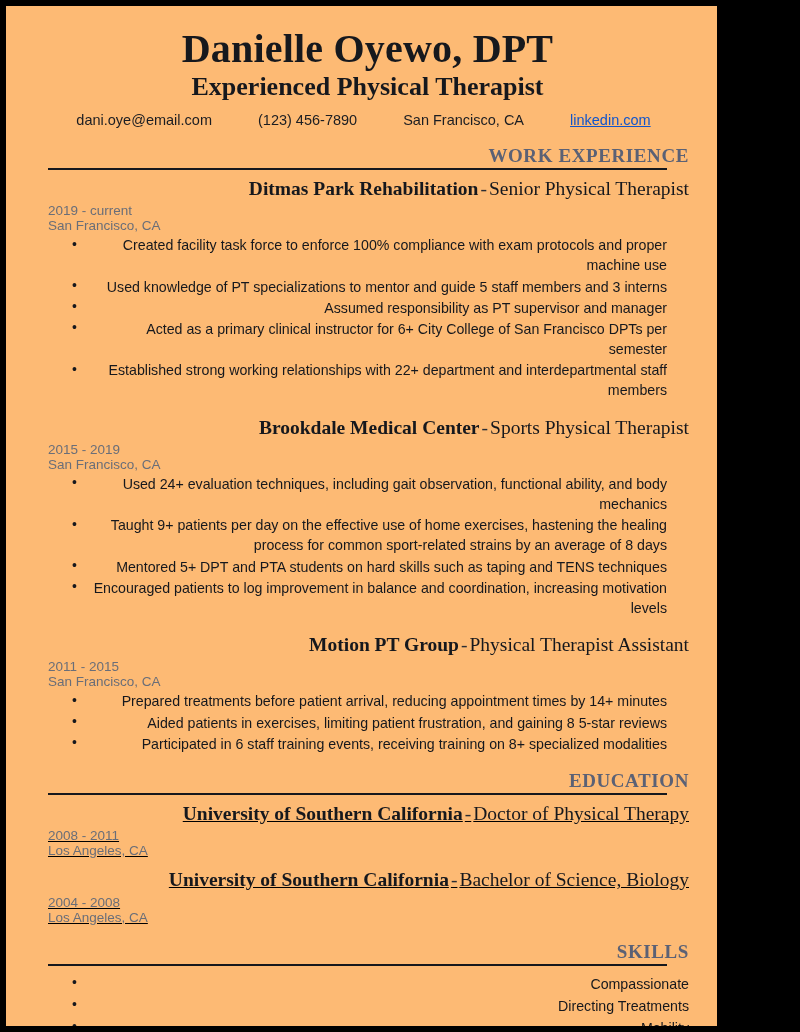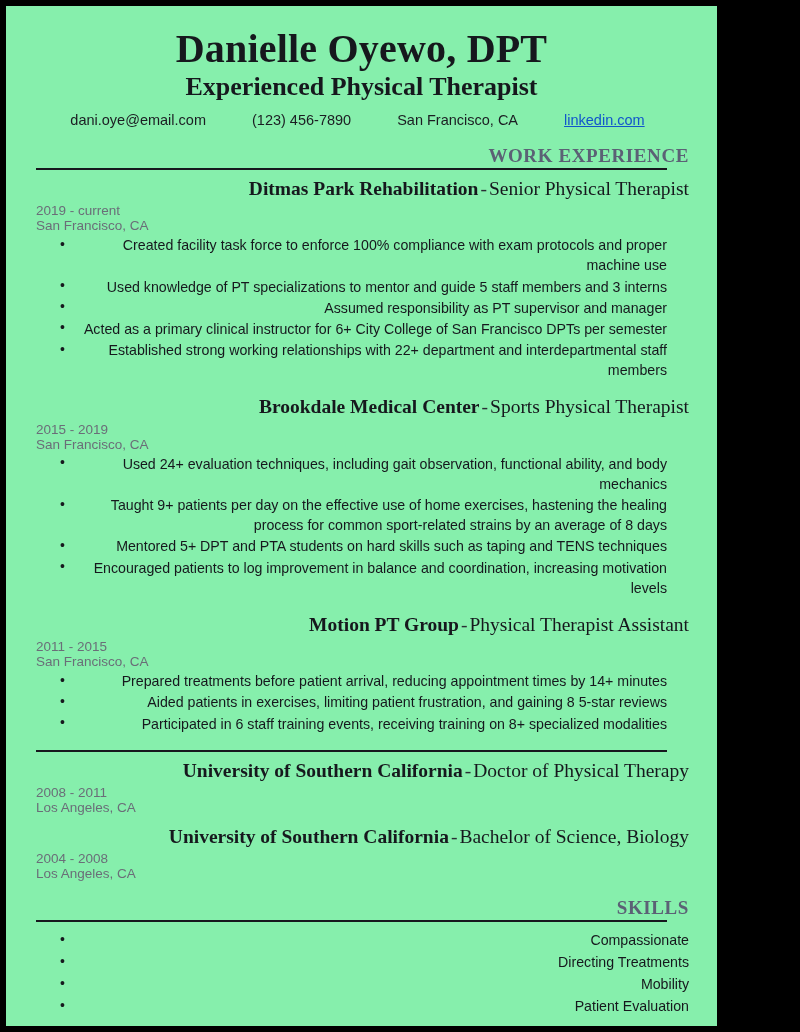--- a/index.html
+++ b/index.html
@@ -12,23 +12,24 @@
     height: 1032px;
     overflow: hidden;
     font-family: "Liberation Sans", sans-serif;
   }
   .page {
     position: absolute;
     left: 6px;
     top: 6px;
     width: 711px;
     height: 1020px;
-    background: #86efac;
+    background: #fdba74;
     box-sizing: border-box;
     overflow: hidden;
+    padding-left: 12px;
   }
   .inner {
     padding: 22px 28px 0 28px;
   }
 
   
   .name {
     font-family: "Liberation Serif", serif;
     font-weight: bold;
     font-size: 40px;
@@ -118,21 +119,21 @@
   }
   ul.bullets li::before {
     content: "\2022";
     position: absolute;
     left: 0;
     top: -0.5px;
     font-size: 14px;
     color: #16181d;
   }
 
-  .edu-entry { margin-bottom: 10px; }
+  .edu-entry { margin-bottom: 10px; text-decoration: underline; }
   .gap-before-section { margin-top: 16px; }
   .gap-work-entry { margin-top: 15px; }
 
   ul.skills {
     list-style: none;
     margin: 0;
     padding: 0 0 0 26px;
   }
   ul.skills li {
     position: relative;
@@ -214,20 +215,21 @@
         </div>
         <ul class="bullets">
           <li>Prepared treatments before patient arrival, reducing appointment times by 14+ minutes</li>
           <li>Aided patients in exercises, limiting patient frustration, and gaining 8 5-star reviews</li>
           <li>Participated in 6 staff training events, receiving training on 8+ specialized modalities</li>
         </ul>
       </div>
     </div>
 
     <div class="section gap-before-section">
+      <div class="section-title">EDUCATION</div>
       <div class="section-rule"></div>
 
       <div class="edu-entry">
         <div class="entry-head">
           <span class="entry-org">University of Southern California</span><span class="entry-dash">-</span><span class="entry-role">Doctor of Physical Therapy</span>
         </div>
         <div class="entry-meta">
           <span>2008 - 2011</span>
           <span>Los Angeles, CA</span>
         </div>

